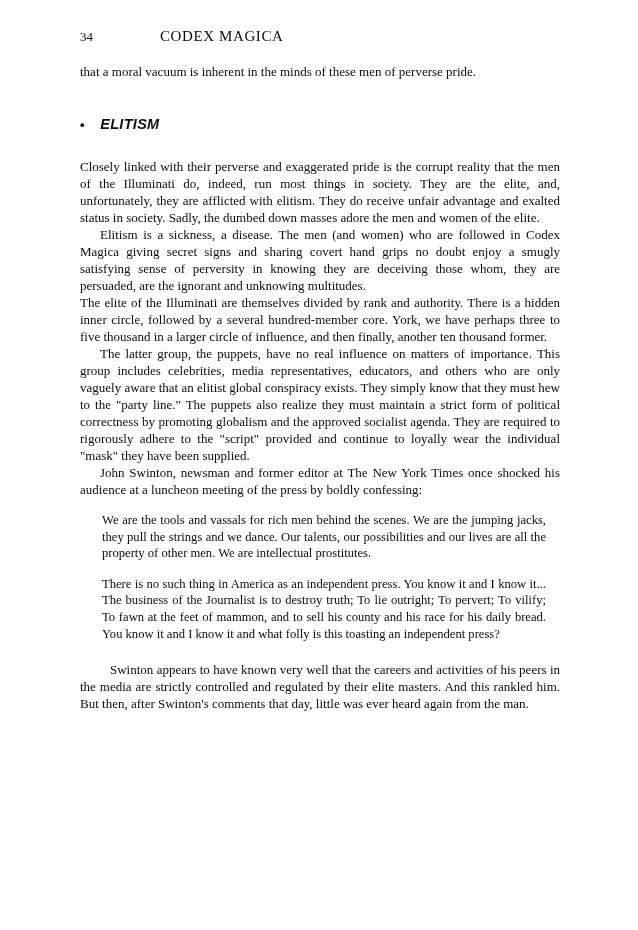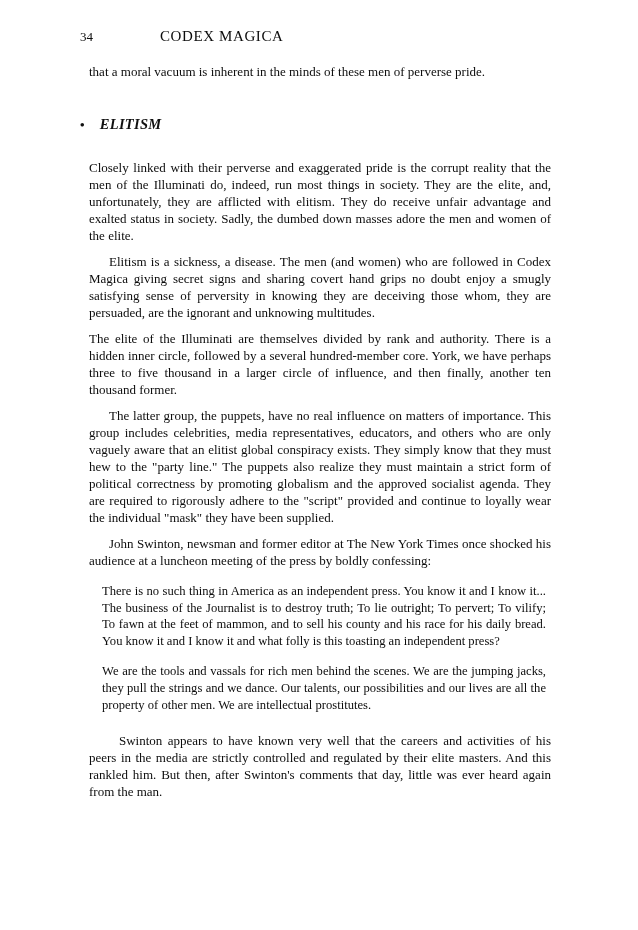--- a/index.html
+++ b/index.html
@@ -24,32 +24,32 @@
   .page-num {
     font-size: 13px;
     min-width: 80px;
   }
   .running-title {
     font-size: 15px;
     letter-spacing: 0.6px;
   }
 
   .body-text p {
-    margin: 9px;
+    margin: 0;
     font-size: 13px;
     line-height: 17px;
     text-align: justify;
   }
   .it { }
   .indent { text-indent: 20px; }
   .indent-lg { text-indent: 30px; }
 
   .heading {
     margin: 36px 0 26px 0;
-    font-family: Liberation Serif, serif;
+    font-family: Liberation Sans, sans-serif;
     font-style: italic;
     font-weight: bold;
     font-size: 14.5px;
     letter-spacing: 0.3px;
     color: #111;
   }
   .heading .bullet {
     font-style: normal;
     margin-right: 11px;
     font-size: 13px;
@@ -93,20 +93,20 @@
       </h2>
 
       <p><span>Closely linked with their perverse and exaggerated pride is the corrupt reality that the men of the Illuminati do, indeed, run most things in society. They are the elite, and, unfortunately, they are afflicted with </span><span class="it">elitism.</span><span> They do receive unfair advantage and exalted status in society. Sadly, the dumbed down masses adore the men and women of the elite.</span></p>
       <p class="indent"><span>Elitism is a sickness, a disease. The men (and women) who are followed in </span><span class="it">Codex Magica</span><span> giving secret signs and sharing covert hand grips no doubt enjoy a smugly satisfying sense of perversity in knowing they are deceiving those whom, they are persuaded, are the ignorant and unknowing multitudes.</span></p>
 
 
       <p><span>The elite of the Illuminati are themselves divided by rank and authority. There is a hidden </span><span class="it">inner circle,</span><span> followed by a several hundred-member core. York, we have perhaps three to five thousand in a larger </span><span class="it">circle of influence,</span><span> and then finally, another ten thousand </span><span class="it">former.</span></p>
       <p class="indent"><span>The latter group, the puppets, have no real influence on matters of importance. This group includes celebrities, media representatives, educators, and others who are only vaguely aware that an elitist global conspiracy exists. They simply know that they must hew to the "party line." The puppets also realize they must maintain a strict form of political correctness by promoting globalism and the approved socialist agenda. They are required to rigorously adhere to the "script" provided and continue to loyally wear the individual "mask" they have been supplied.</span></p>
       <p class="indent"><span>John Swinton, newsman and former editor at </span><span class="it">The New York Times</span><span> once shocked his audience at a luncheon meeting of the press by boldly confessing:</span></p>
 
+      <p class="quote"><span>We are the tools and vassals for rich men behind the scenes. We are the jumping jacks, they pull the strings and we dance. Our talents, our possibilities and our lives are all the property of other men. We are intellectual prostitutes.</span></p>
       <p class="quote"><span>There is no such thing in America as an independent press. You know it and I know it... The business of the Journalist is to destroy truth; To lie outright; To pervert; To vilify; To fawn at the feet of mammon, and to sell his county and his race for his daily bread. You know it and I know it and what folly is this toasting an independent press?</span></p>
-      <p class="quote"><span>We are the tools and vassals for rich men behind the scenes. We are the jumping jacks, they pull the strings and we dance. Our talents, our possibilities and our lives are all the property of other men. We are intellectual prostitutes.</span></p>
 
       <p class="indent-lg closing"><span>Swinton appears to have known very well that the careers and activities of his peers in the media are strictly controlled and regulated by their elite masters. And this rankled him. But then, after Swinton's comments that day, little was ever heard again from the man.</span></p>
 
     </div>
   </div>
 </div>
 
 </body></html>

